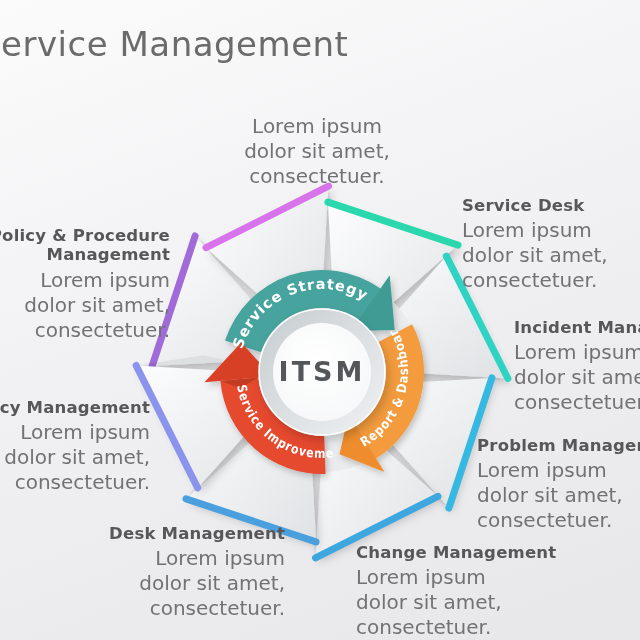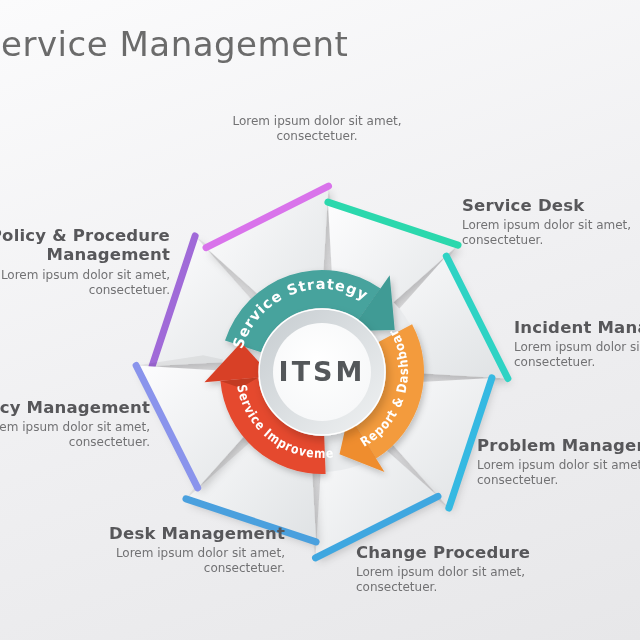--- a/index.html
+++ b/index.html
@@ -11,21 +11,21 @@
   .title{
     position:absolute;left:-21px;top:24px;
     font-size:34px;color:#6b6b6b;letter-spacing:.5px;white-space:nowrap;
   }
   .sec{position:absolute;}
   .sec h3{
     margin:0;font-size:16.5px;font-weight:bold;color:#57575a;
     white-space:nowrap;letter-spacing:.2px;
   }
   .sec p{
-    margin:3px 0 0 0;font-size:12px;color:#727274;line-height:1.25;
+    margin:3px 0 0 0;font-size:20px;color:#727274;line-height:1.25;
     max-width:172px;display:inline-block;
   }
   .sec-catalog{left:227px;top:111px;width:180px;text-align:center;}
   .sec-desk{left:462px;top:196px;width:210px;text-align:left;}
   .sec-incident{left:514px;top:318px;width:210px;text-align:left;}
   .sec-problem{left:477px;top:436px;width:210px;text-align:left;}
   .sec-change{left:356px;top:543px;width:220px;text-align:left;}
   .sec-asset{left:85px;top:524px;width:200px;text-align:right;}
   .sec-policy{left:-70px;top:398px;width:220px;text-align:right;}
   .sec-pp{left:-60px;top:226px;width:230px;text-align:right;}
@@ -145,21 +145,21 @@
 </div>
 <div class="sec sec-incident">
   <h3>Incident Management</h3>
   <p>Lorem ipsum dolor sit amet, consectetuer.</p>
 </div>
 <div class="sec sec-problem">
   <h3>Problem Management</h3>
   <p>Lorem ipsum dolor sit amet, consectetuer.</p>
 </div>
 <div class="sec sec-change">
-  <h3>Change Procedure</h3>
+  <h3>Change Management</h3>
   <p>Lorem ipsum dolor sit amet, consectetuer.</p>
 </div>
 <div class="sec sec-asset">
   <h3>Desk Management</h3>
   <p>Lorem ipsum dolor sit amet, consectetuer.</p>
 </div>
 <div class="sec sec-policy">
   <h3>Policy Management</h3>
   <p>Lorem ipsum dolor sit amet, consectetuer.</p>
 </div>

